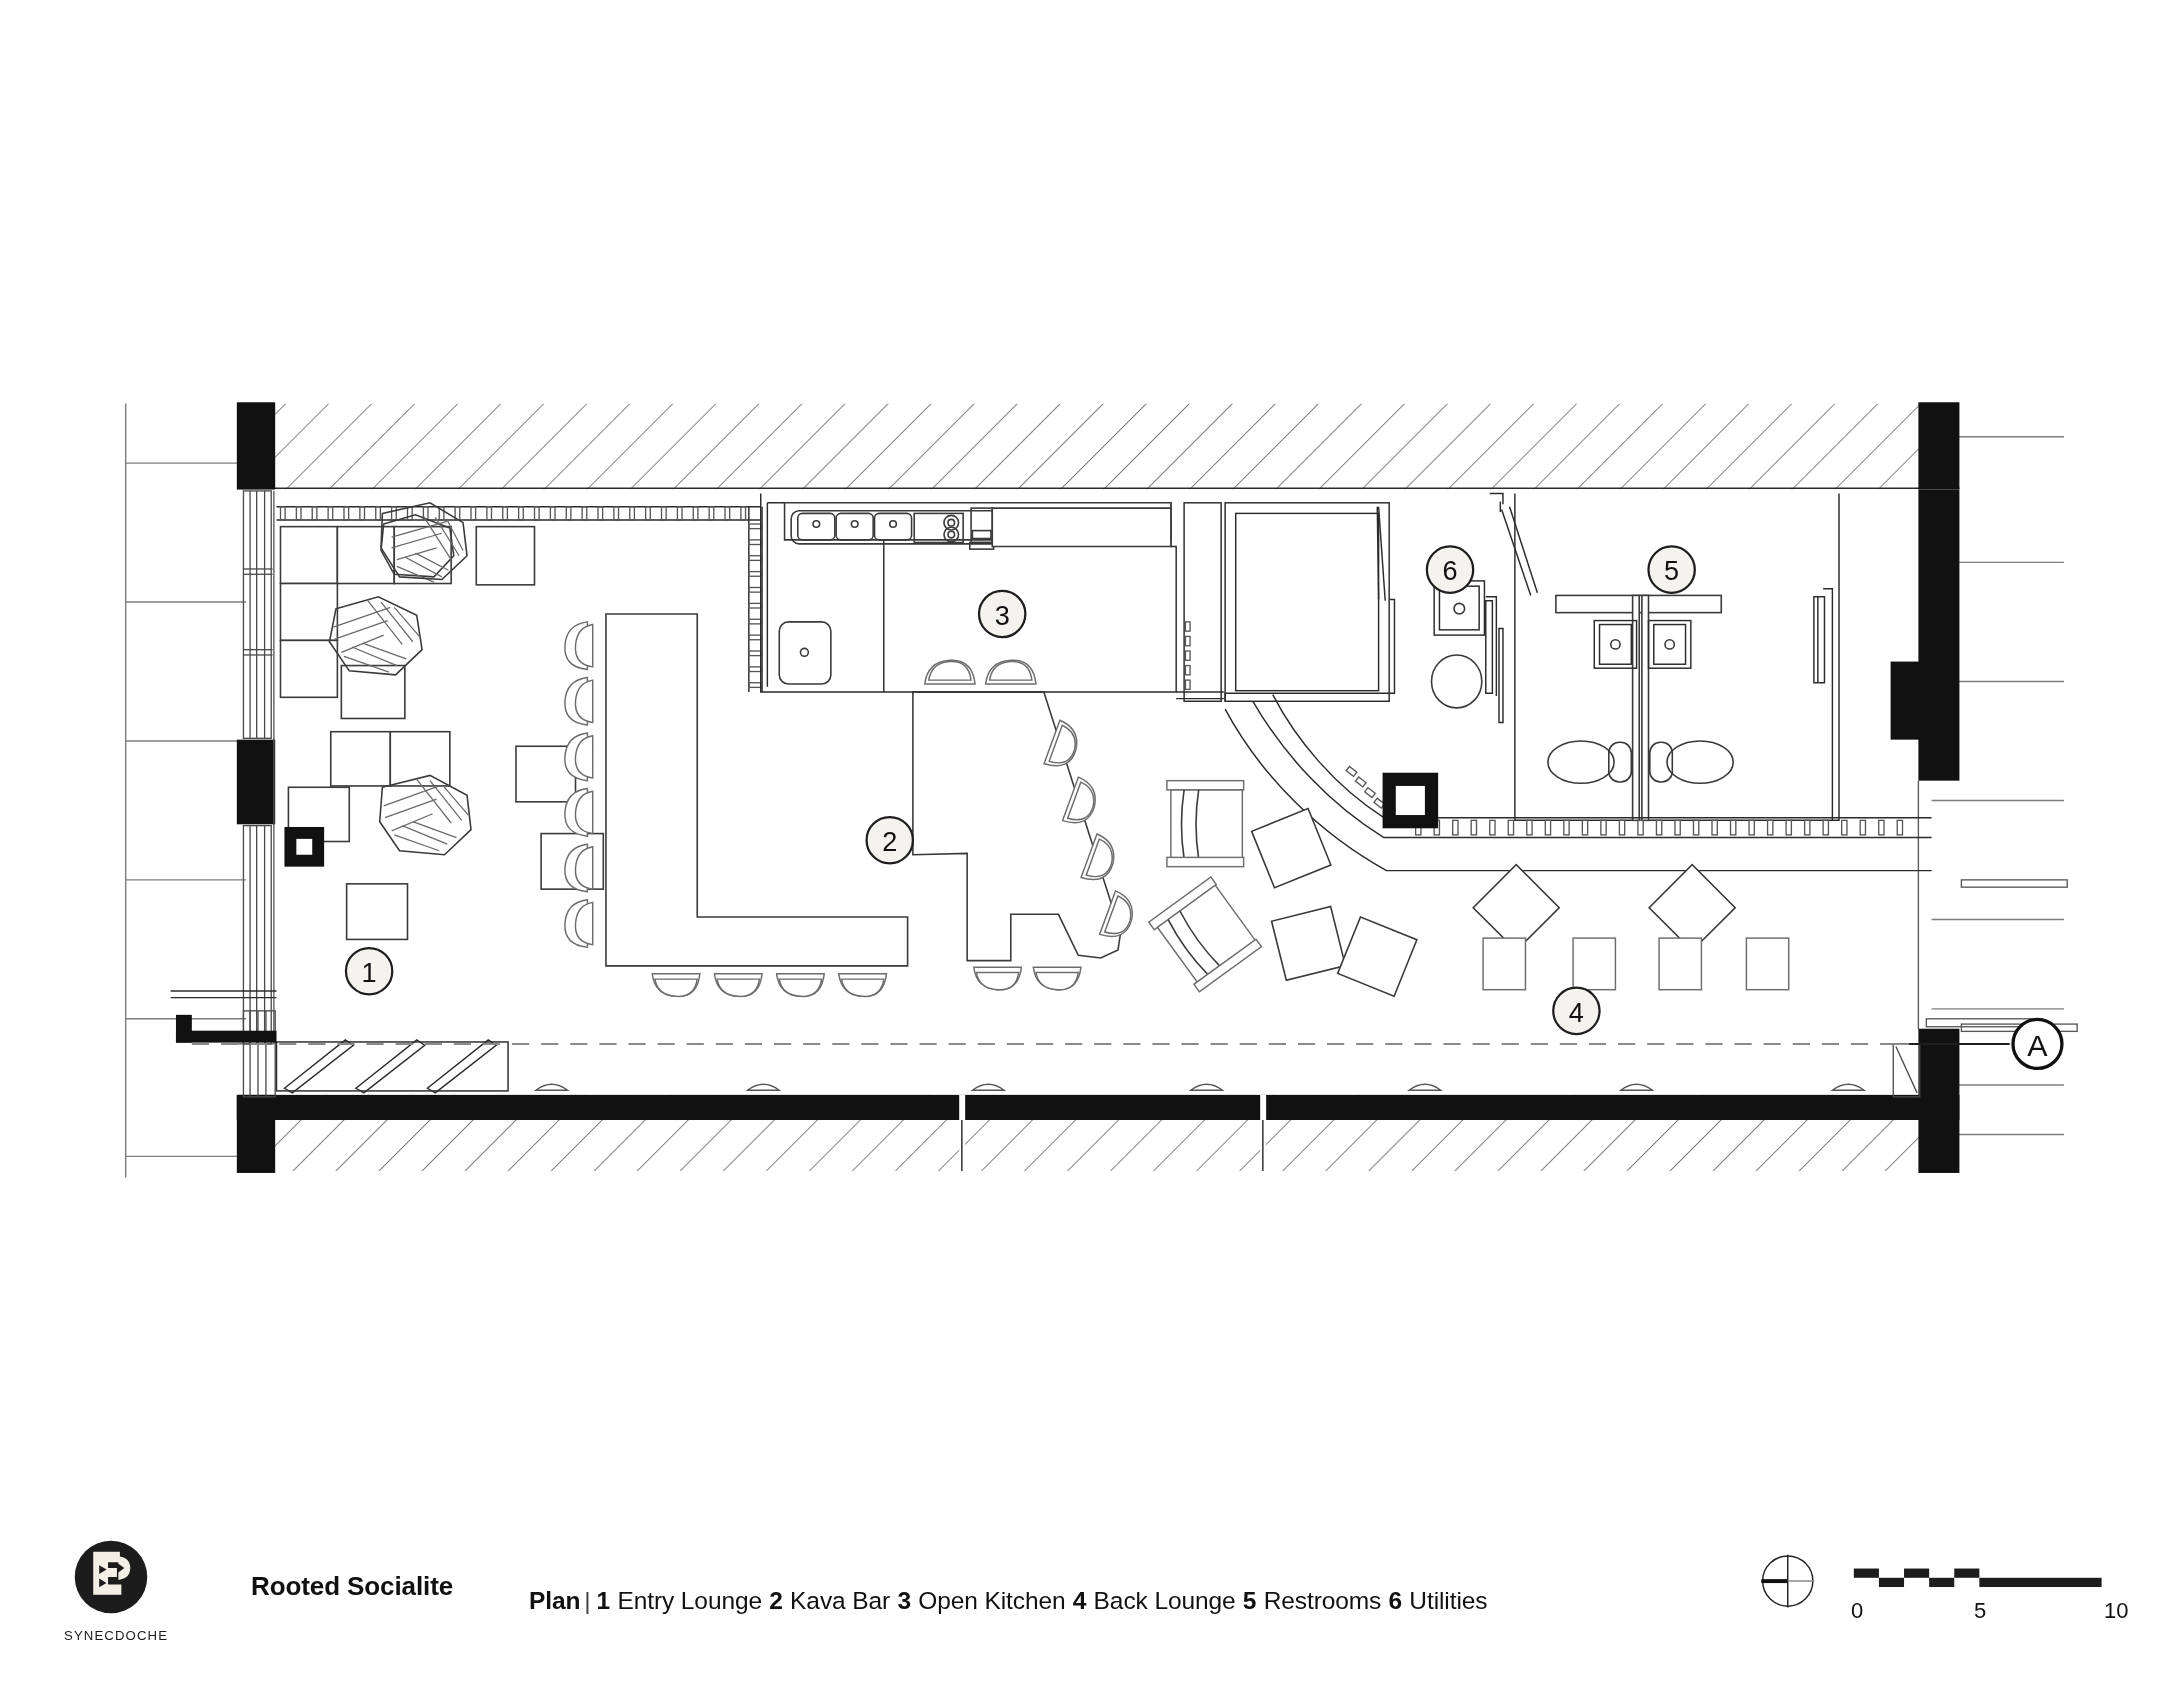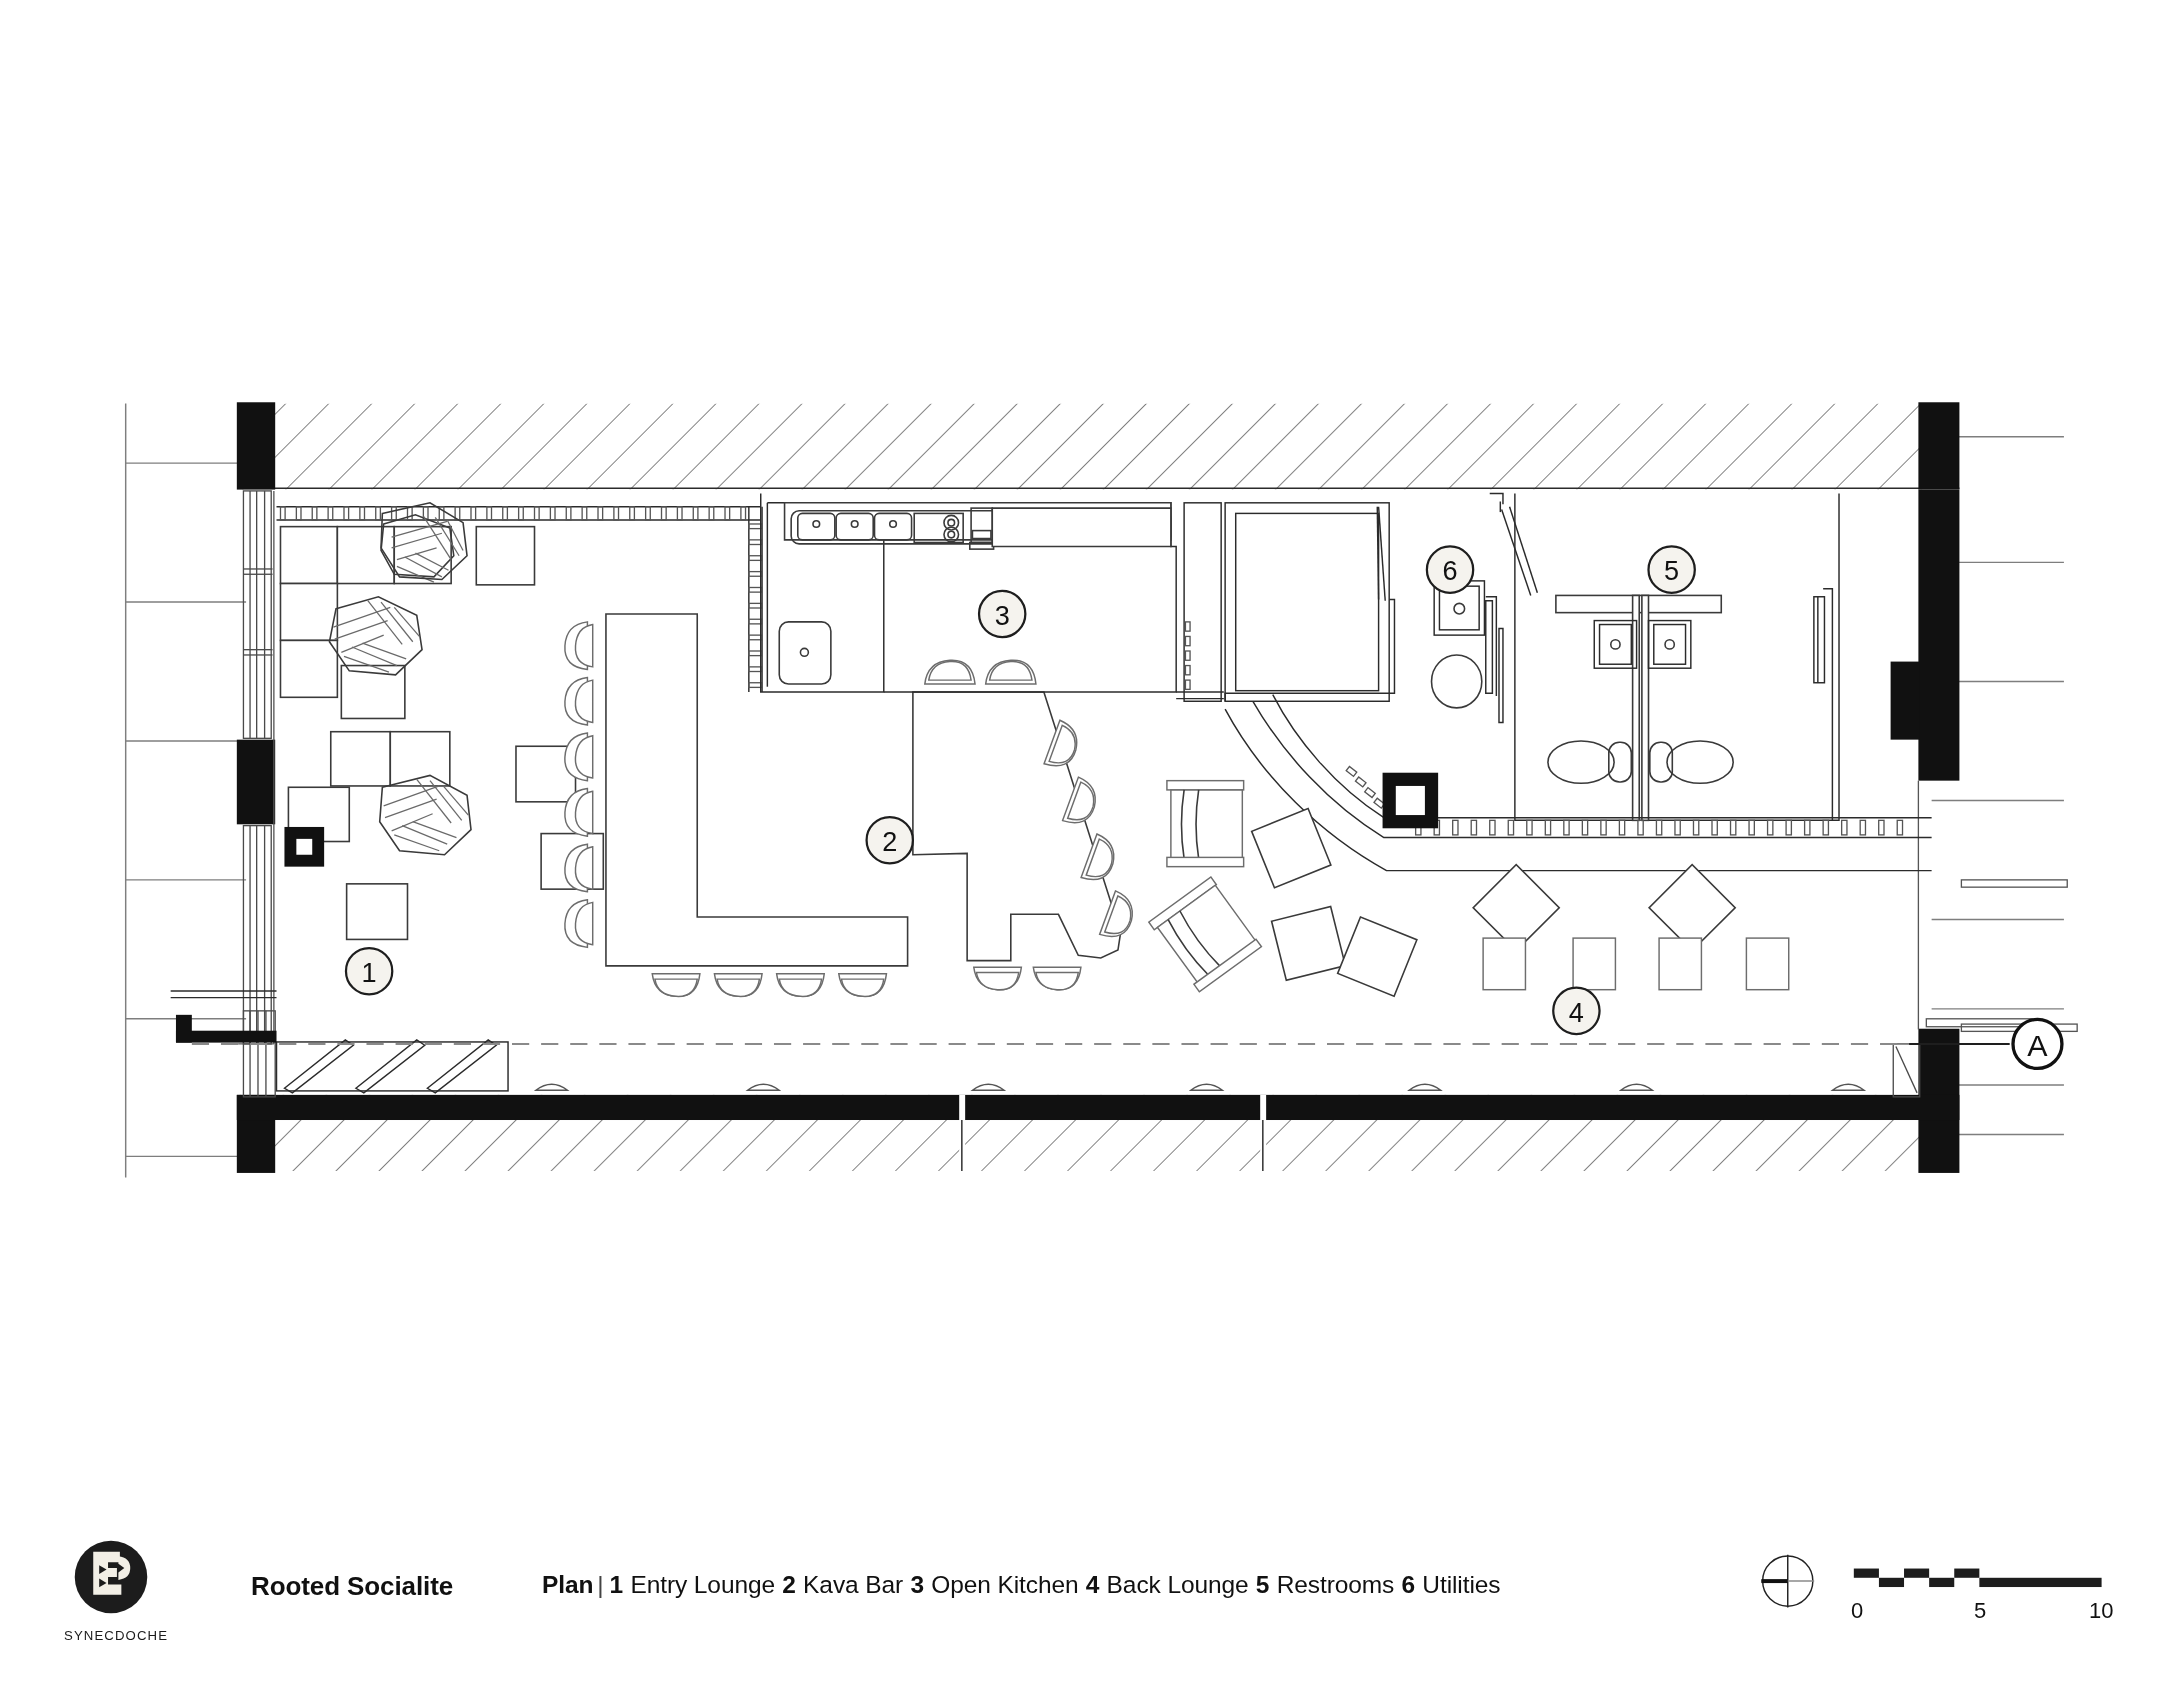--- a/index.html
+++ b/index.html
@@ -97,27 +97,26 @@
     font-family: "Liberation Sans", sans-serif;
     font-size: 26px;
     font-weight: bold;
     color: #111111;
     letter-spacing: -0.1px;
     white-space: nowrap;
   }
   .legend-row {
     position: absolute;
     left: 529px;
-    top: 56px;
+    top: 72px;
     font-family: "Liberation Sans", sans-serif;
     font-size: 24.5px;
     color: #111111;
     white-space: nowrap;
     letter-spacing: -0.1px;
-    margin-left: 13px;
   }
   .legend-row .lg-title { font-weight: bold; }
   .legend-row .lg-sep   { color: #444; margin: 0 6px 0 4px; }
   .legend-row .lg-num   { font-weight: bold; }
   .legend-row .lg-label { font-weight: normal; }
   .legend-row .lg-gap   { display: inline-block; width: 7.3px; }
 
   #scalearea {
     position: absolute;
     left: 1760px;
@@ -755,17 +754,17 @@
         <rect x="142" y="31" width="38" height="14" fill="#1d1d1d"></rect>
         <rect x="180" y="45" width="38" height="14" fill="#1d1d1d"></rect>
         <rect x="218" y="31" width="38" height="14" fill="#1d1d1d"></rect>
         <rect x="256" y="45" width="38" height="14" fill="#1d1d1d"></rect>
         <rect x="294" y="31" width="38" height="14" fill="#1d1d1d"></rect>
         <rect x="332" y="45" width="185" height="14" fill="#1d1d1d"></rect>
       </g>
     </svg>
     <div class="scale-num" style="left:91px; top:50px;">0</div>
     <div class="scale-num" style="left:214px; top:50px;">5</div>
-    <div class="scale-num" style="left:329px; top:50px;">10</div>
+    <div class="scale-num" style="left:344px; top:50px;">10</div>
   </div>
 
 </div>
 
 
 </body></html>

